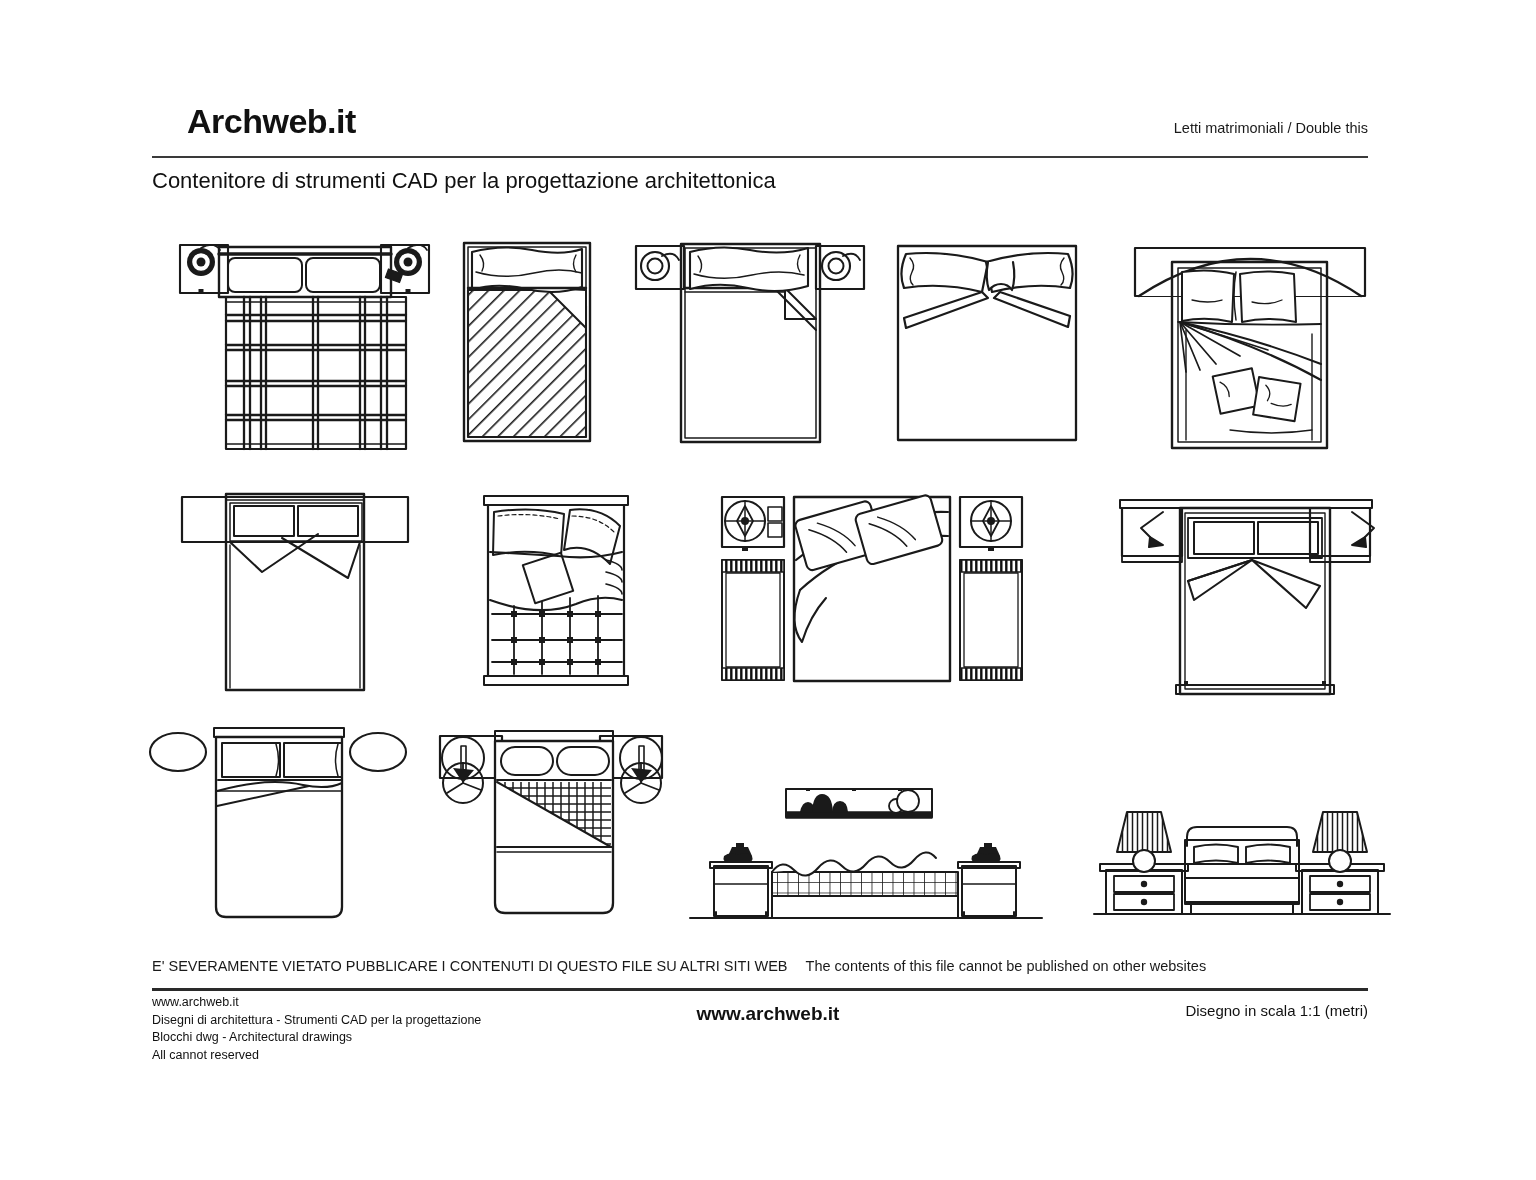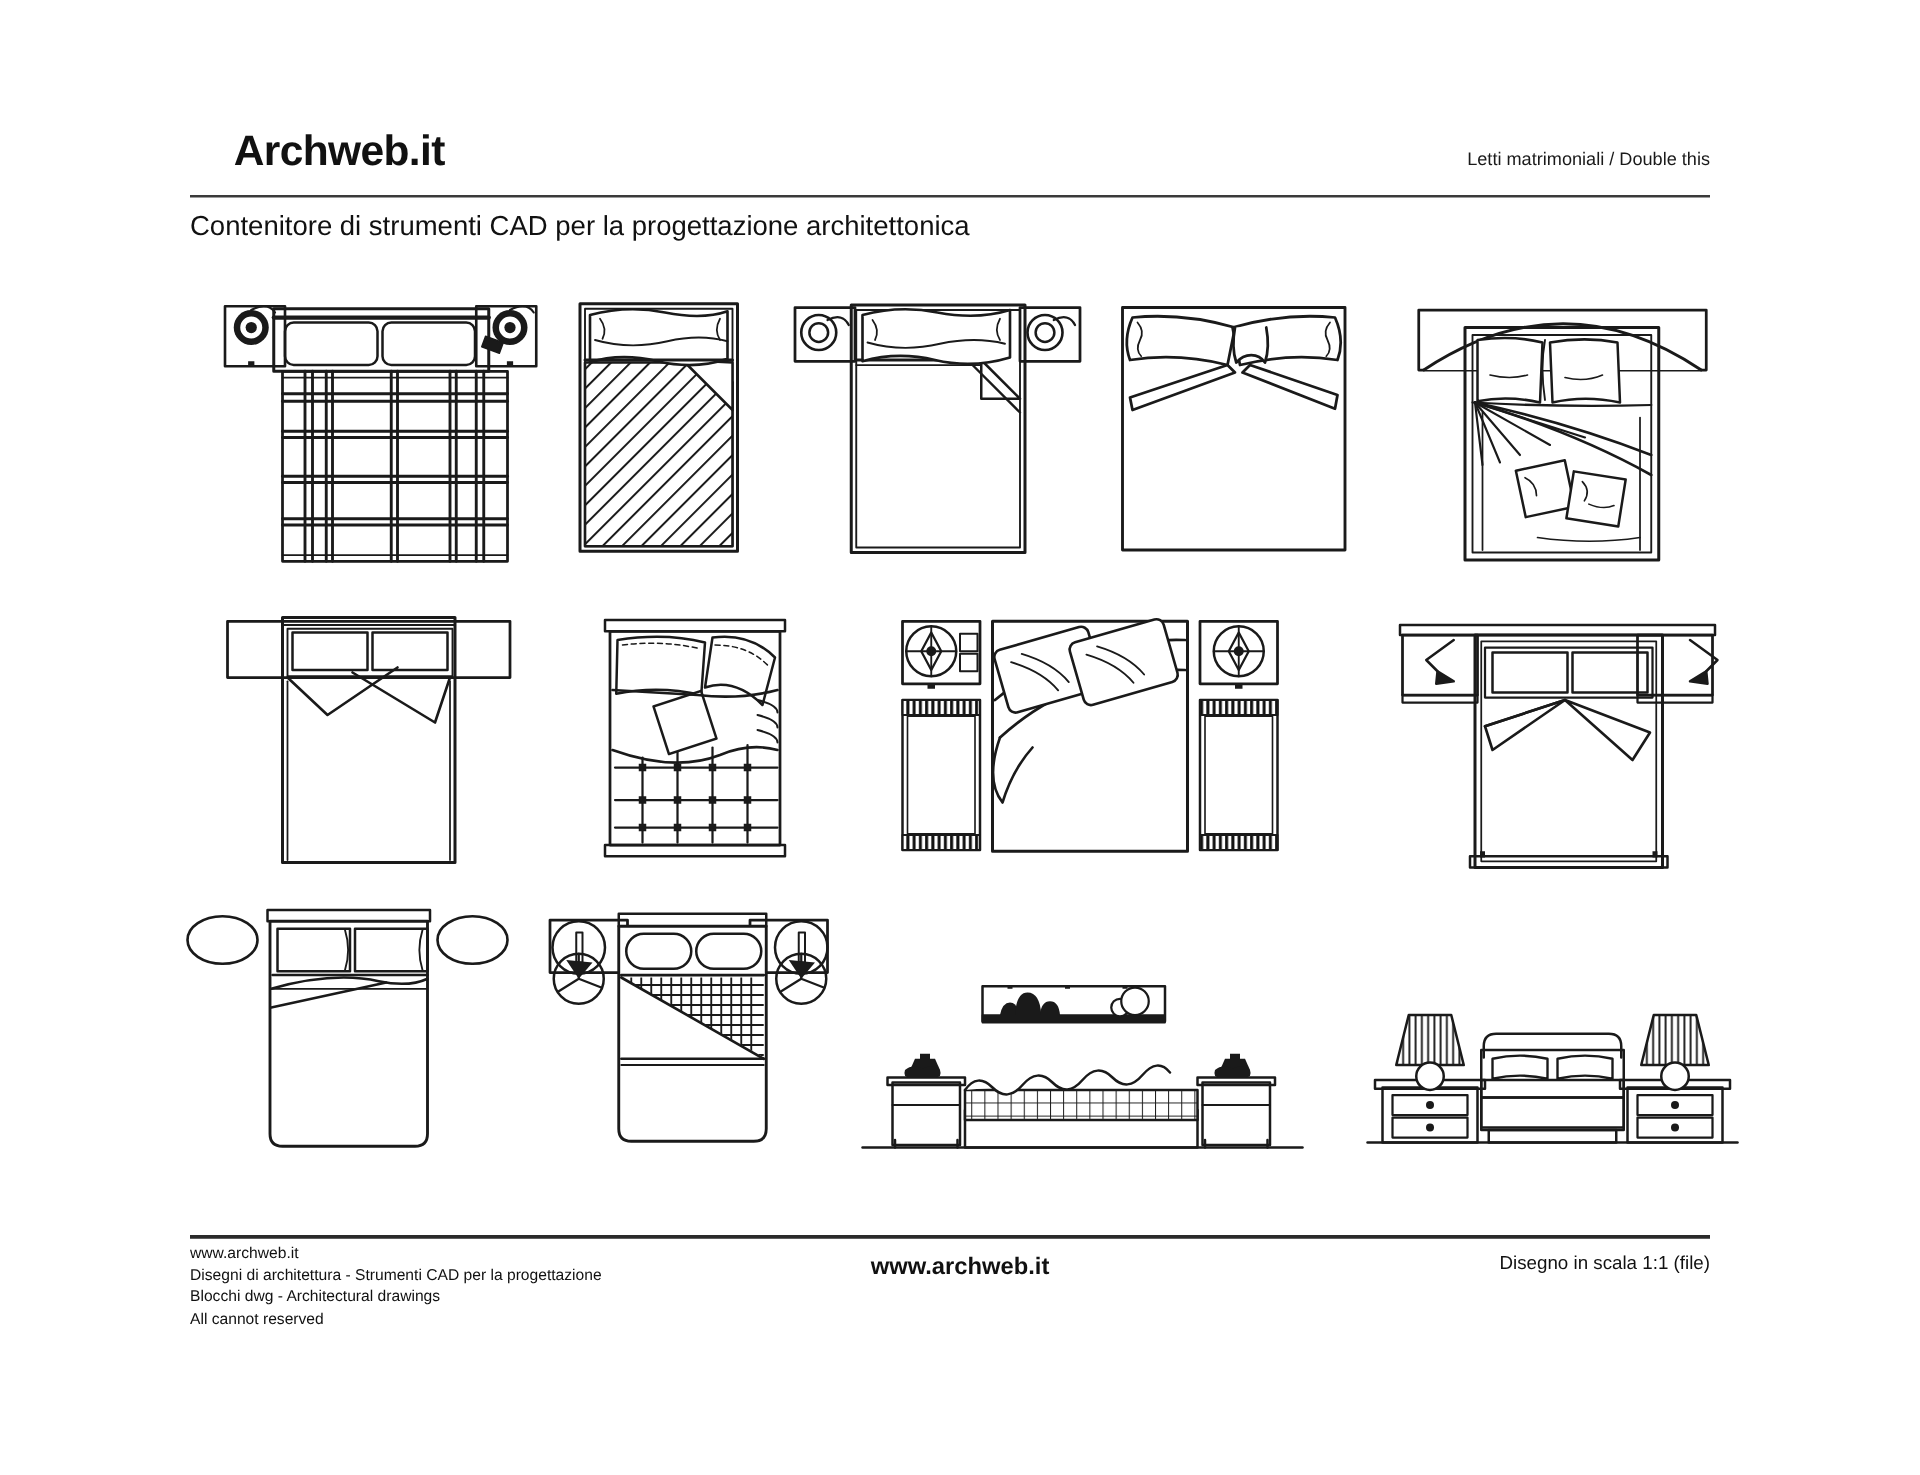--- a/index.html
+++ b/index.html
@@ -646,25 +646,29 @@
 
       <rect x="1185" y="864" width="114" height="14" stroke-width="2"></rect>
       <rect x="1185" y="878" width="114" height="26" stroke-width="2"></rect>
       <rect x="1191" y="904" width="102" height="10" stroke-width="2"></rect>
     </g>
 
     </g>
   </svg>
   </div>
 
+  <div class="notice">
+    <span class="it">E' SEVERAMENTE VIETATO PUBBLICARE I CONTENUTI DI QUESTO FILE SU ALTRI SITI WEB</span>
+    <span class="en">The contents of this file cannot be published on other websites</span>
+  </div>
   <div class="hrule-bot"></div>
 
   <div class="foot-left">
     <div>www.archweb.it</div>
     <div>Disegni di architettura - Strumenti CAD  per la progettazione</div>
     <div>Blocchi dwg - Architectural drawings</div>
     <div>All cannot reserved</div>
   </div>
 
   <div class="foot-center">www.archweb.it</div>
-  <div class="foot-right">Disegno in scala 1:1 (file)</div>
+  <div class="foot-right">Disegno in scala 1:1 (metri)</div>
 
 </div>
 
 </body></html>

